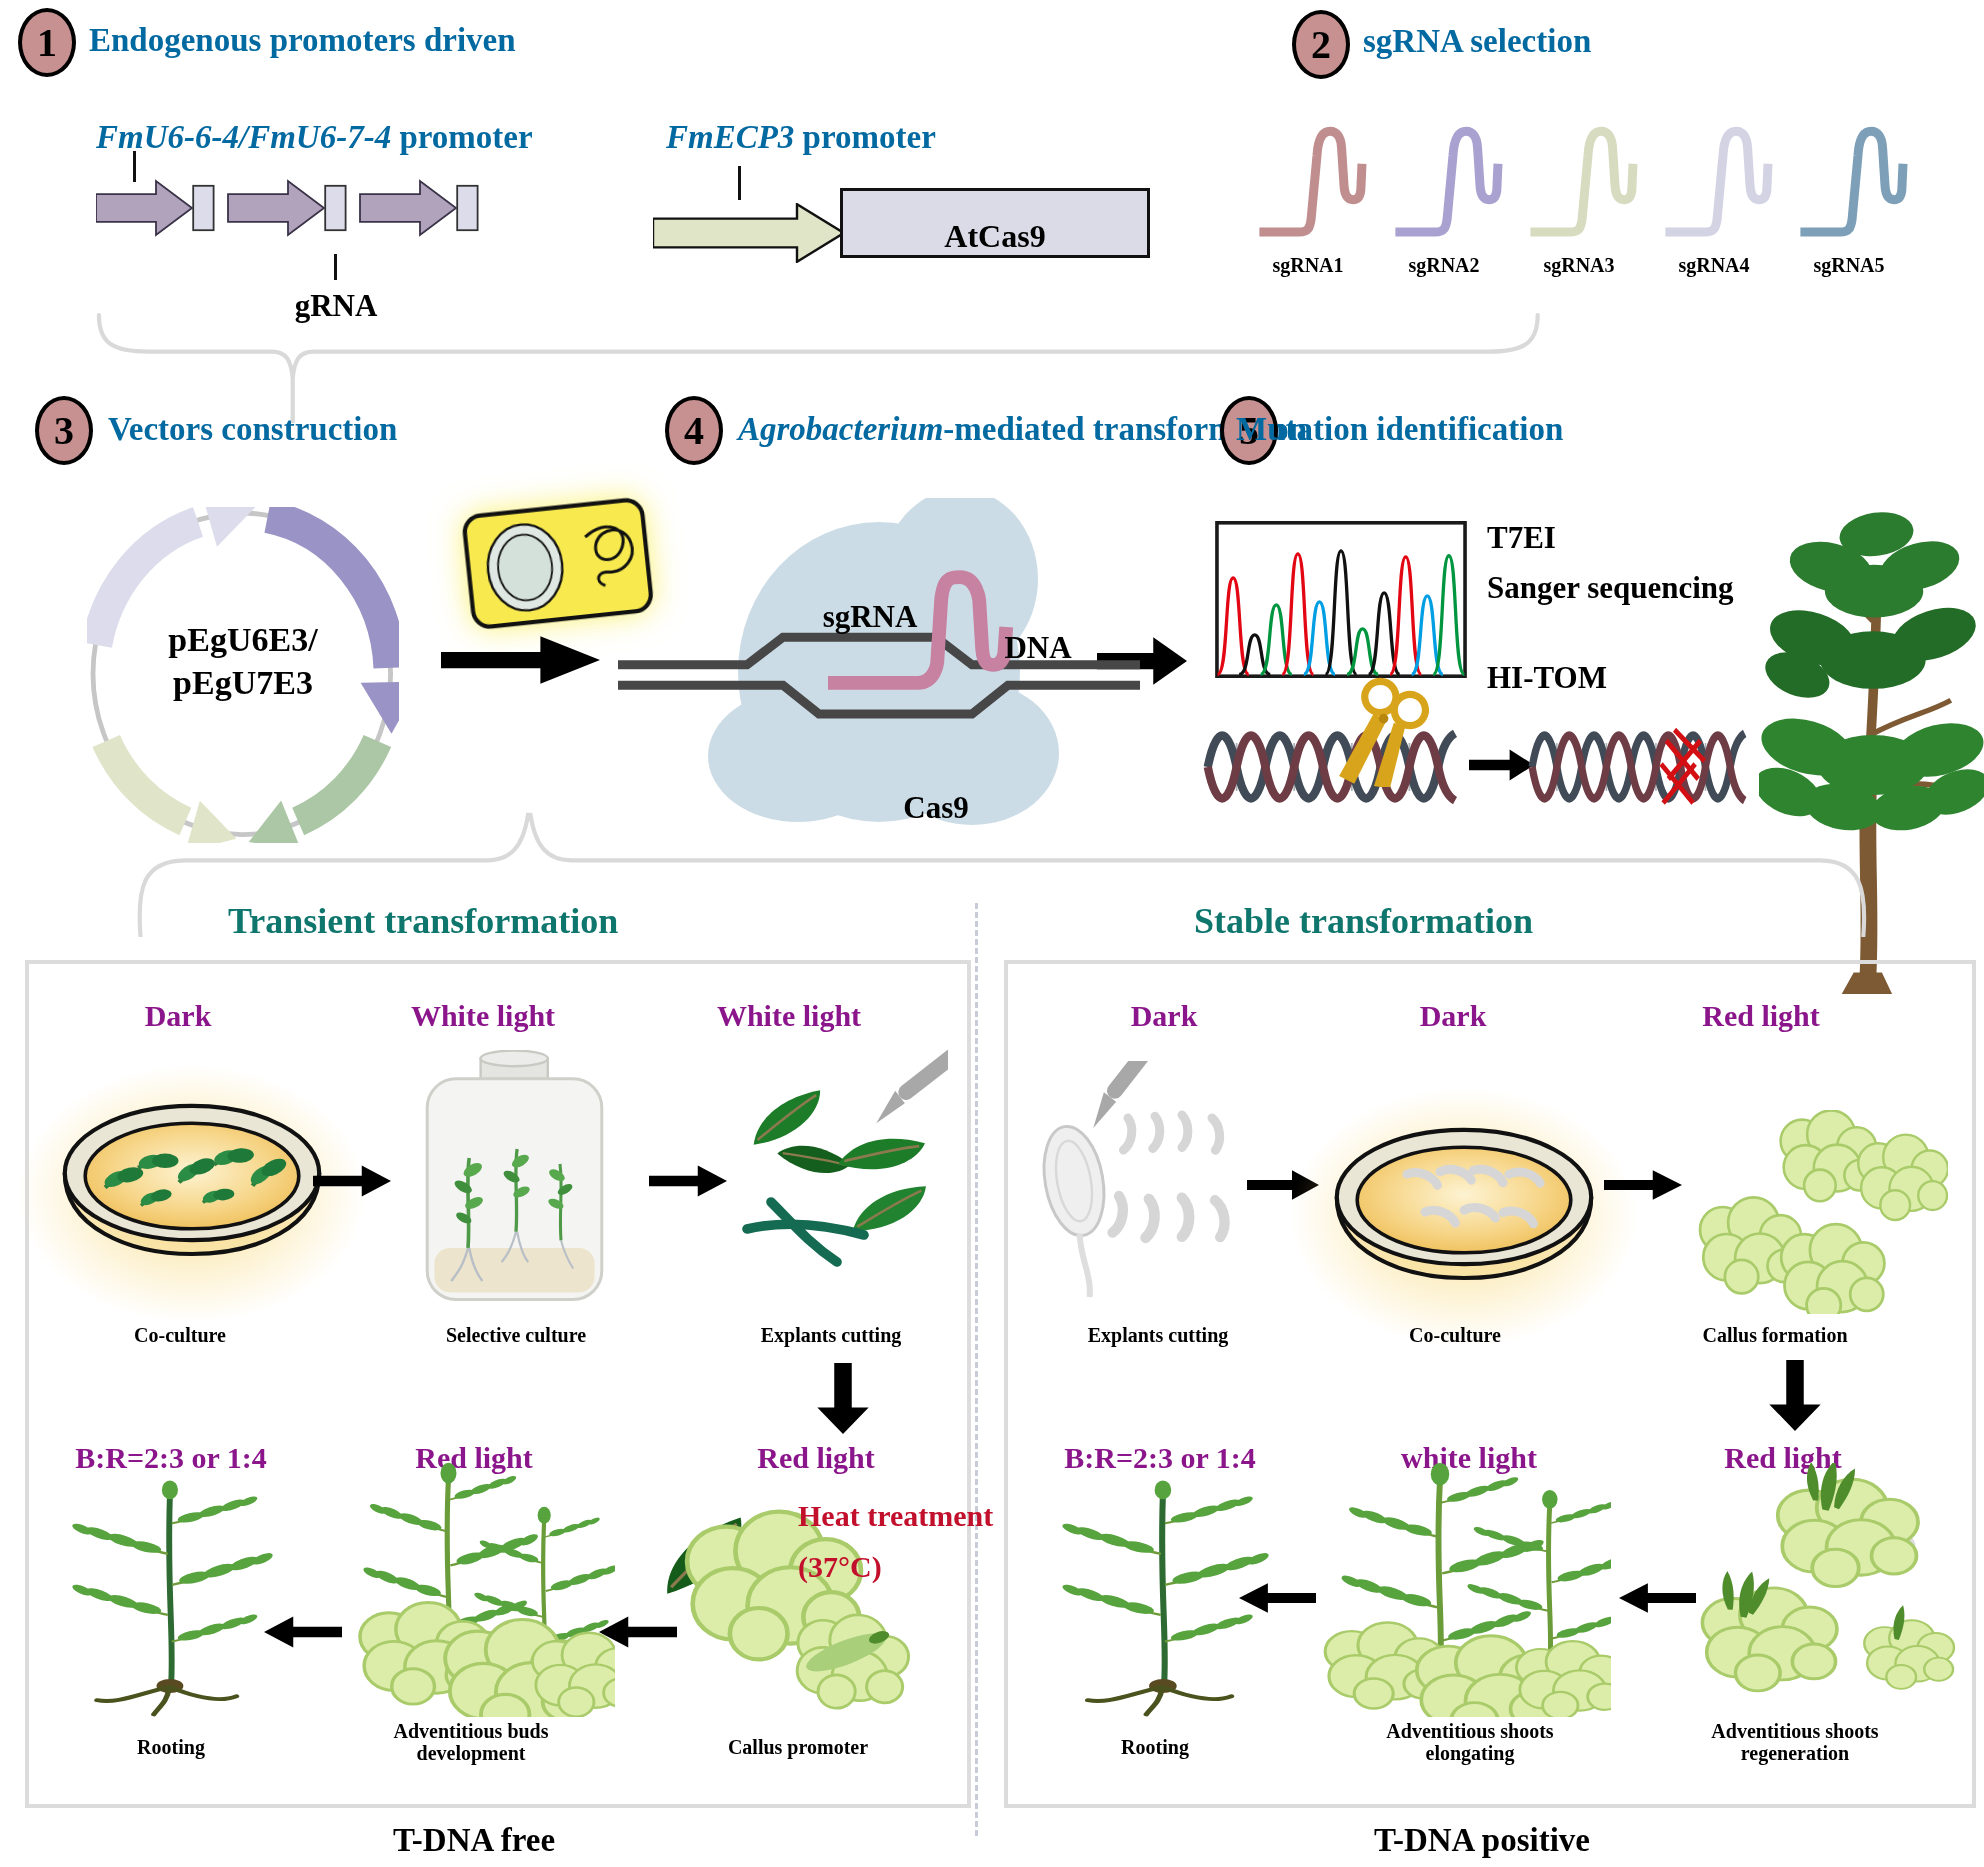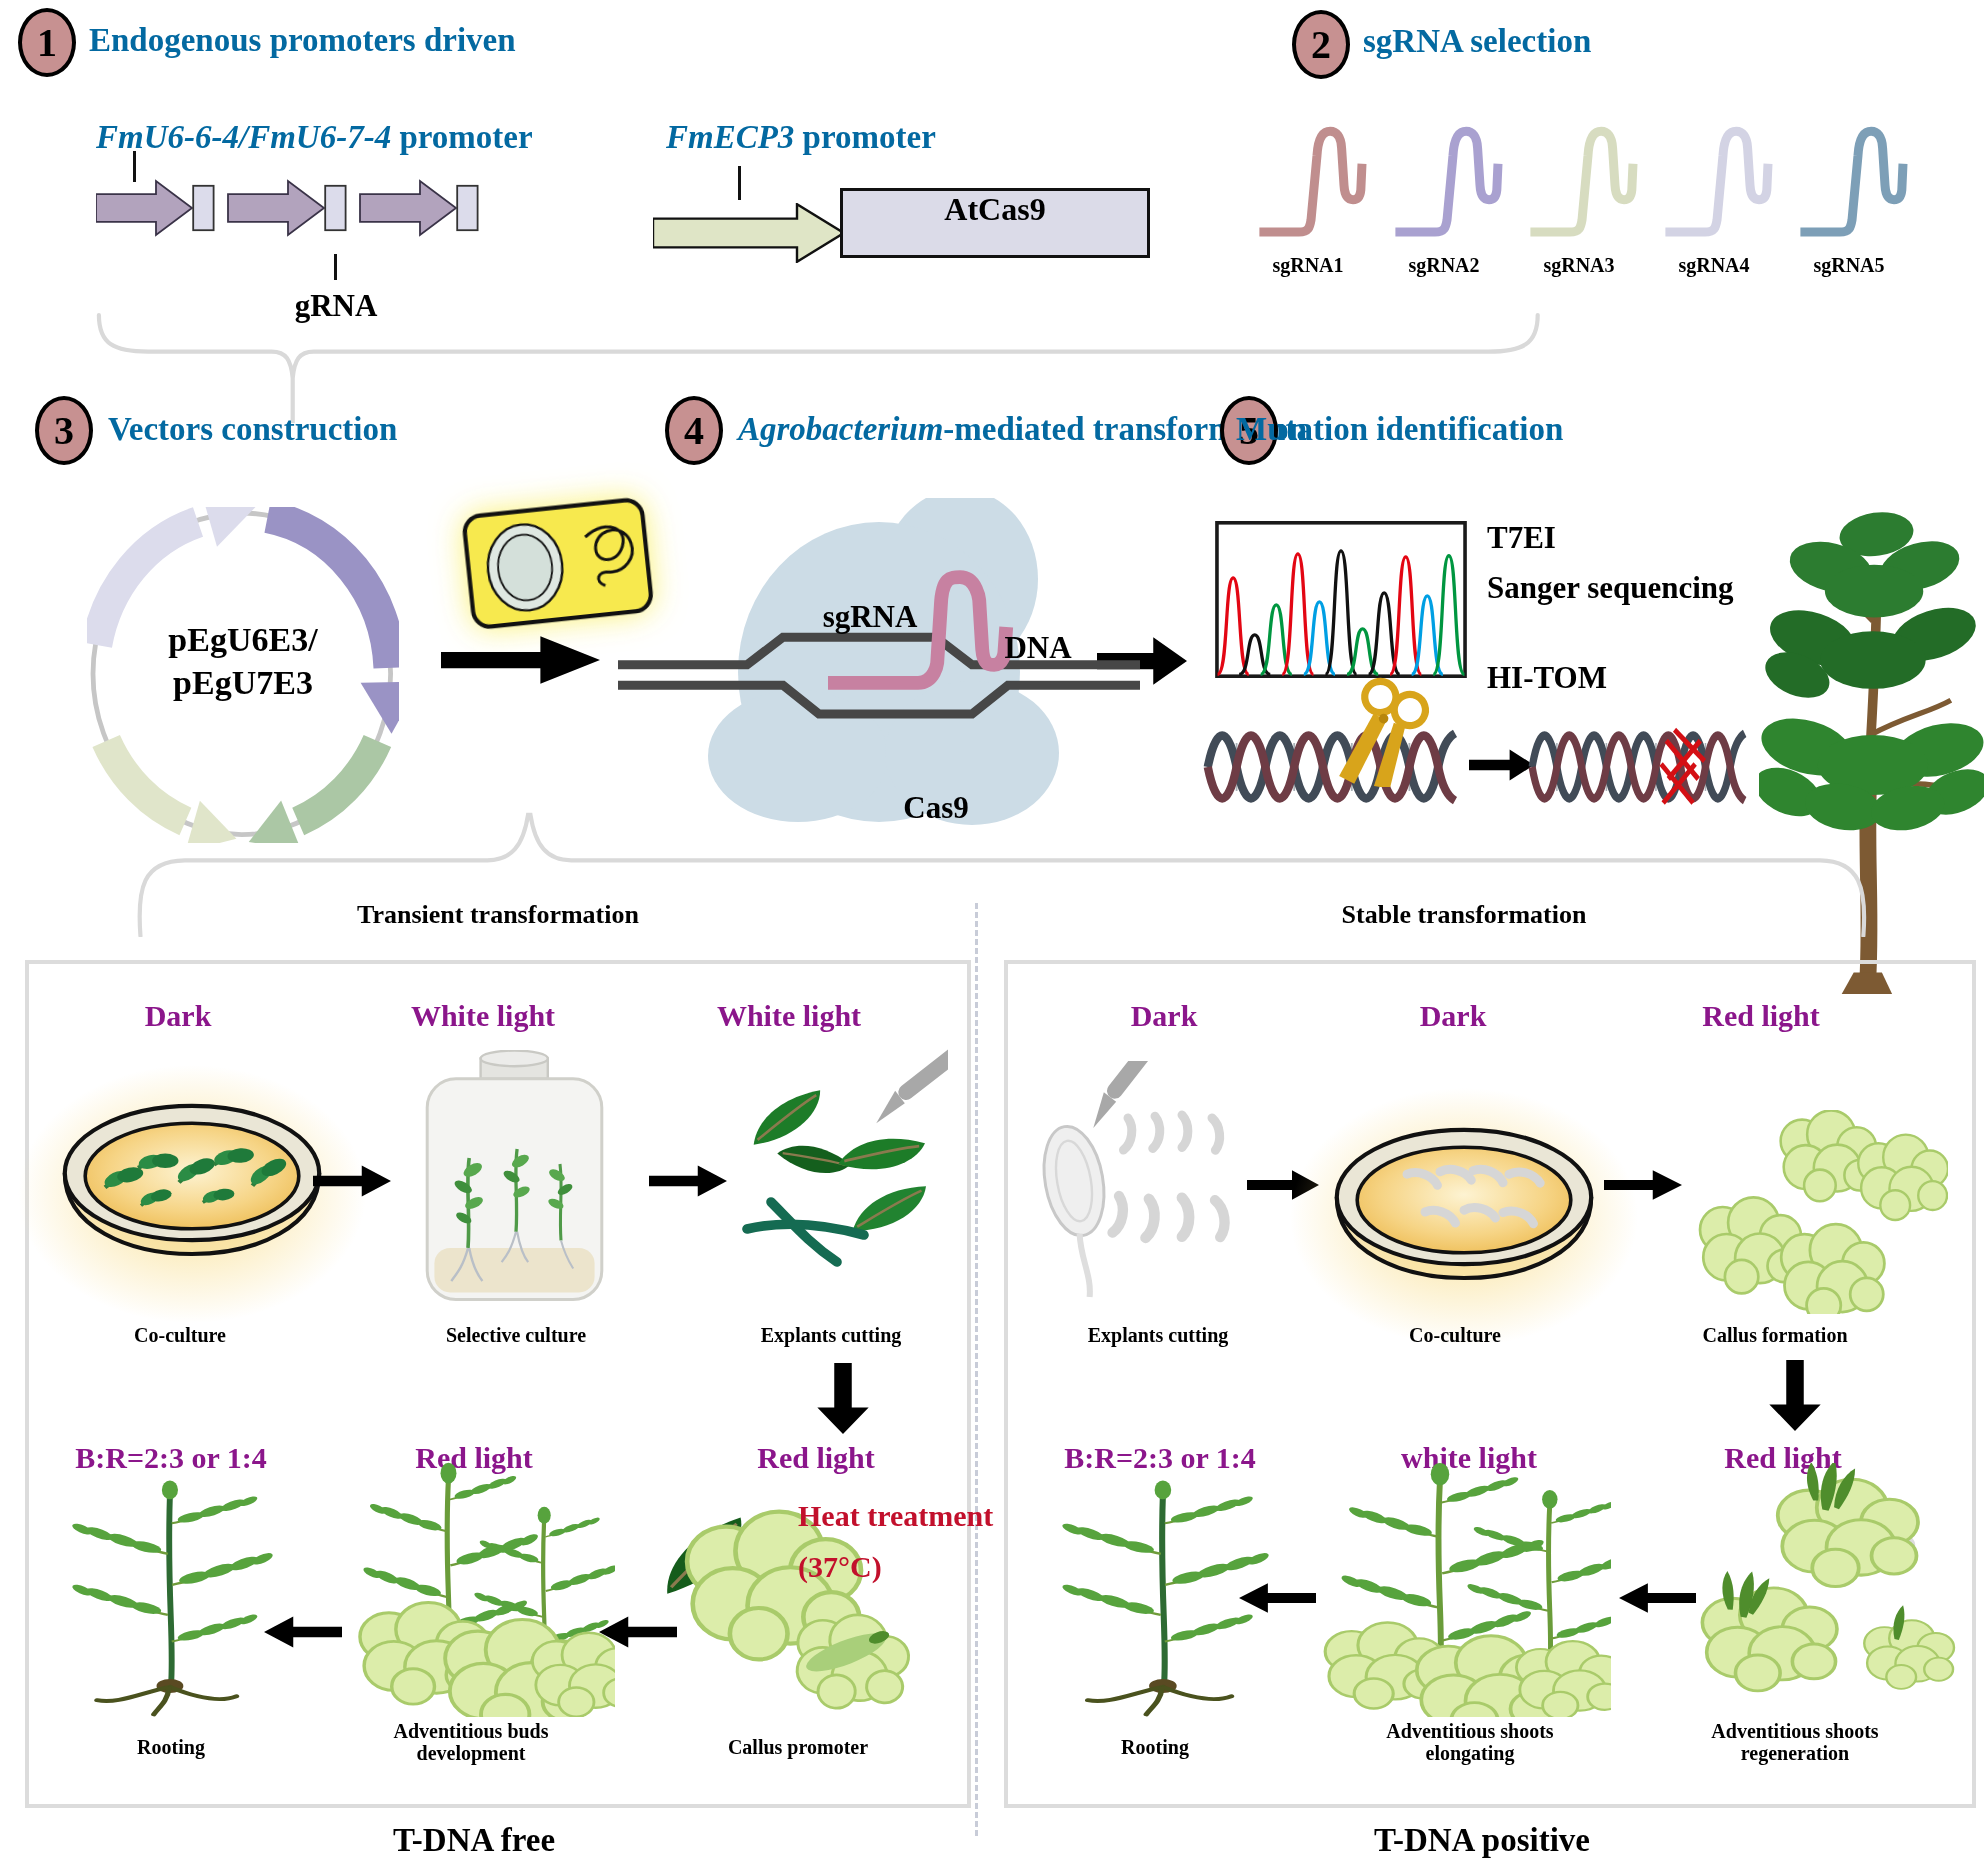--- a/index.html
+++ b/index.html
@@ -11,25 +11,25 @@
          font-weight:700;font-size:40px;color:#000}
   .h1{font-weight:700;font-size:33px;color:#0369a1;white-space:nowrap}
   .it{font-style:italic}
   .light{font-weight:700;font-size:30px;color:#8b168b;text-align:center;white-space:nowrap}
   .slabel{font-weight:700;font-size:20px;color:#000;text-align:center;line-height:1.12}
   .foot{font-weight:700;font-size:33px;color:#000;text-align:center;white-space:nowrap}
   .mono-label{font-weight:700;font-size:31px;color:#000;white-space:nowrap}
   .center{text-align:center}
   .tick{position:absolute;width:3px;background:#111}
   .heat{font-weight:700;font-size:30px;color:#c2102c;white-space:nowrap;z-index:5}
-  .ptitle{font-weight:700;font-size:26px;color:#000000;text-align:center;white-space:nowrap}
+  .ptitle{font-weight:700;font-size:36px;color:#0f766e;white-space:nowrap}
   .panel{position:absolute;border:4.8px solid #dcdcdc;box-sizing:border-box}
   .divider{position:absolute;border-left:3.6px dashed #c8ccd8}
   .plasmid-label{font-weight:700;font-size:34px;color:#000;text-align:center;line-height:1.25}
-  .cas-box{position:absolute;display:flex;align-items:flex-start;justify-content:center;
+  .cas-box{position:absolute;display:flex;align-items:flex-end;justify-content:center;
            background:#dbdbe8;border:3px solid #111;font-weight:700;font-size:32px;box-sizing:border-box}
   .glow{position:absolute;border-radius:50%;
         background:radial-gradient(closest-side,rgba(248,216,120,.8),rgba(248,216,120,0))}
   .plate-glow{filter:drop-shadow(0 0 15.6px rgba(250,240,110,.95))}
   svg{display:block}
 </style>
 </head>
 <body>
 
 <div id="canvas">

